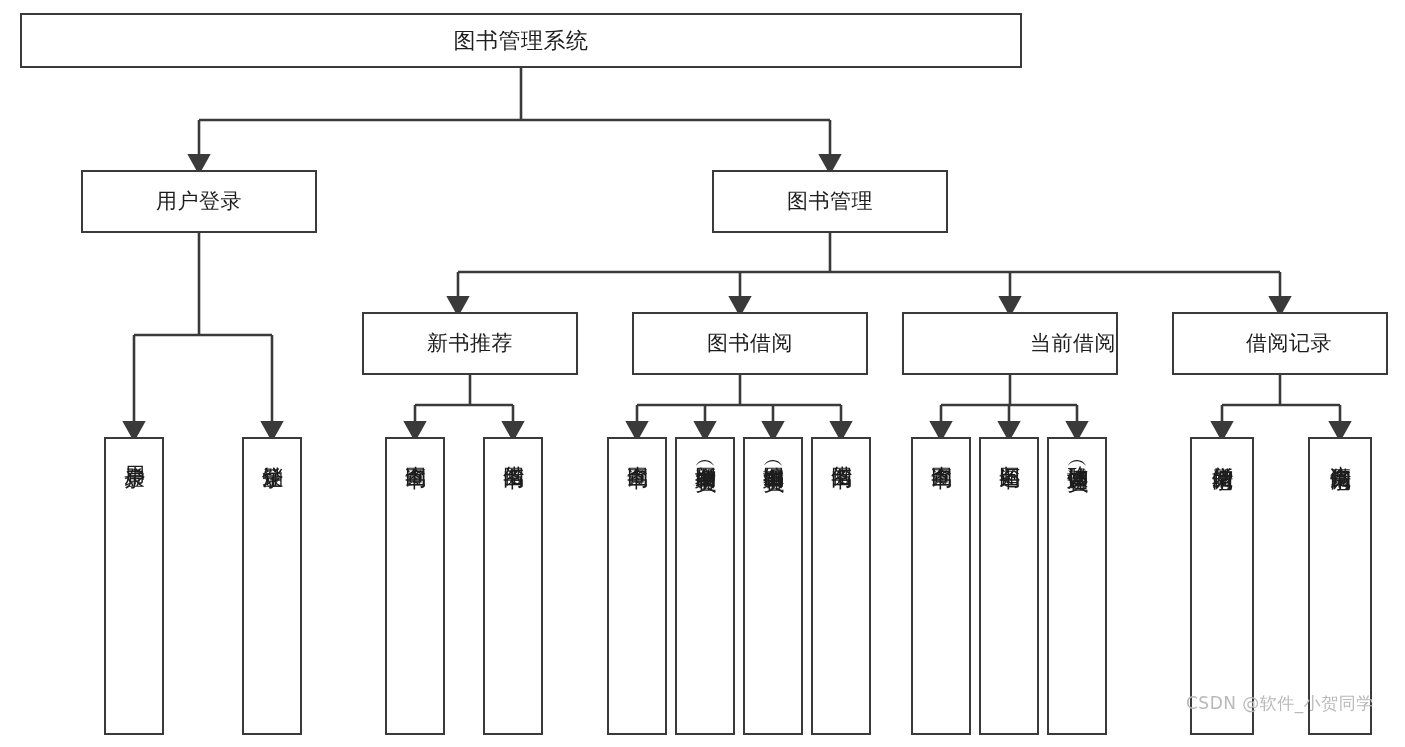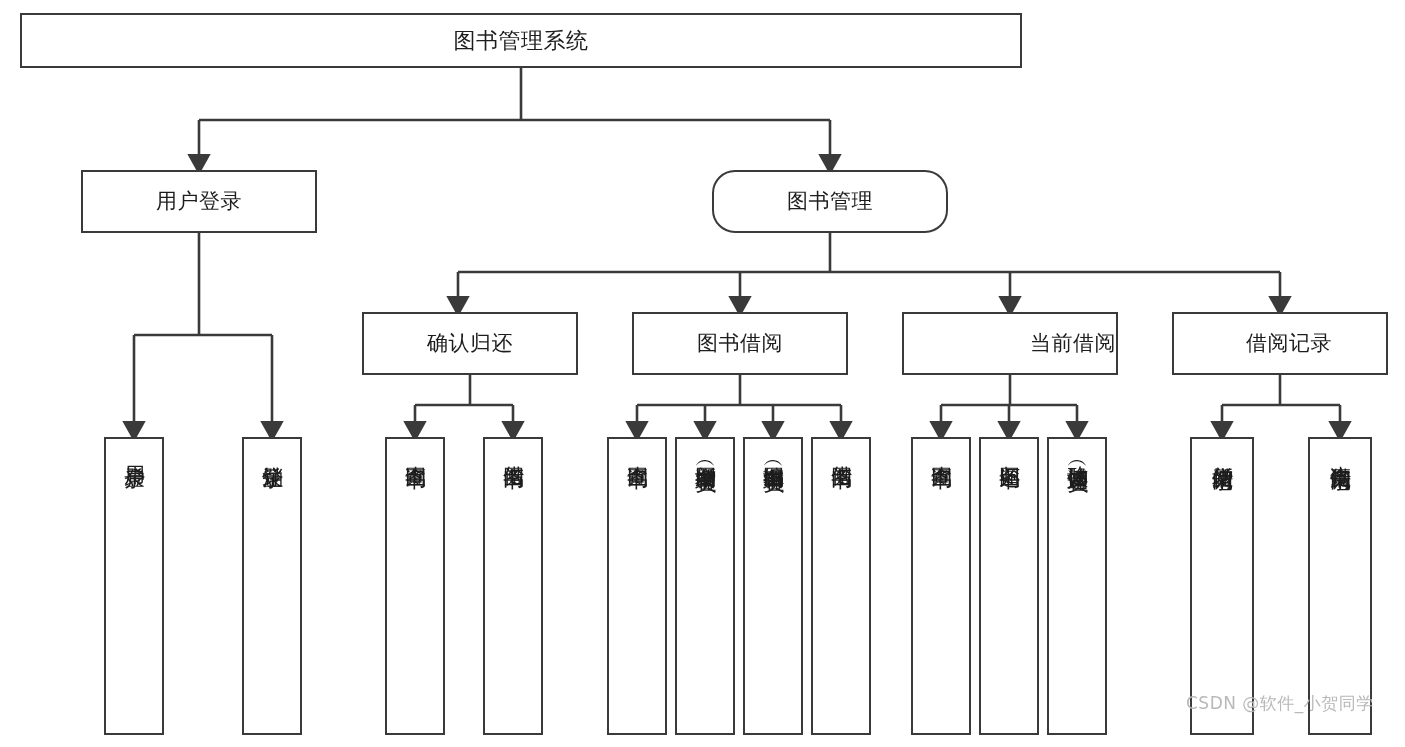--- a/index.html
+++ b/index.html
@@ -131,28 +131,28 @@
     </g>
   </svg>
 
   <div class="node root horiz" style="left:20px; top:13px; width:1002px; height:55px;">
     <span class="label">图书管理系统</span>
   </div>
 
   <div class="node horiz" style="left:81px; top:170px; width:236px; height:63px;">
     <span class="label">用户登录</span>
   </div>
-  <div class="node horiz" style="left:712px; top:170px; width:236px; height:63px;border-radius:23px;">
+  <div class="node horiz" style="left:712px; top:170px; width:236px; height:63px;">
     <span class="label">图书管理</span>
   </div>
 
   <div class="node horiz" style="left:362px; top:312px; width:216px; height:63px;">
-    <span class="label">确认归还</span>
-  </div>
-  <div class="node horiz" style="left:632px; top:312px; width:216px; height:63px;">
+    <span class="label">新书推荐</span>
+  </div>
+  <div class="node horiz" style="left:632px; top:312px; width:236px; height:63px;">
     <span class="label">图书借阅</span>
   </div>
   <div class="node horiz" style="left:902px; top:312px; width:216px; height:63px;justify-content:flex-end;">
     <span class="label">当前借阅</span>
   </div>
   <div class="node horiz" style="left:1172px; top:312px; width:216px; height:63px;padding-left:18px;">
     <span class="label">借阅记录</span>
   </div>
 
   <div class="node vert" style="left:104px; top:437px; width:60px; height:298px;">

